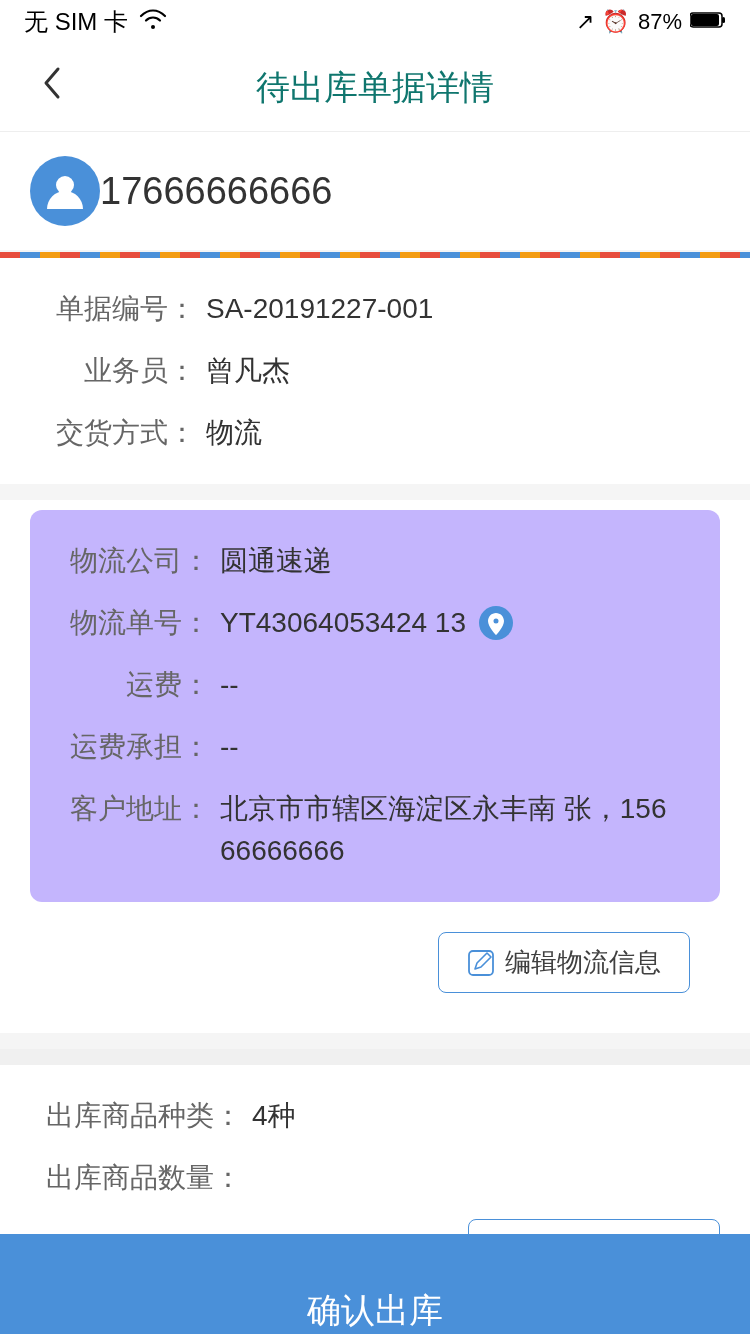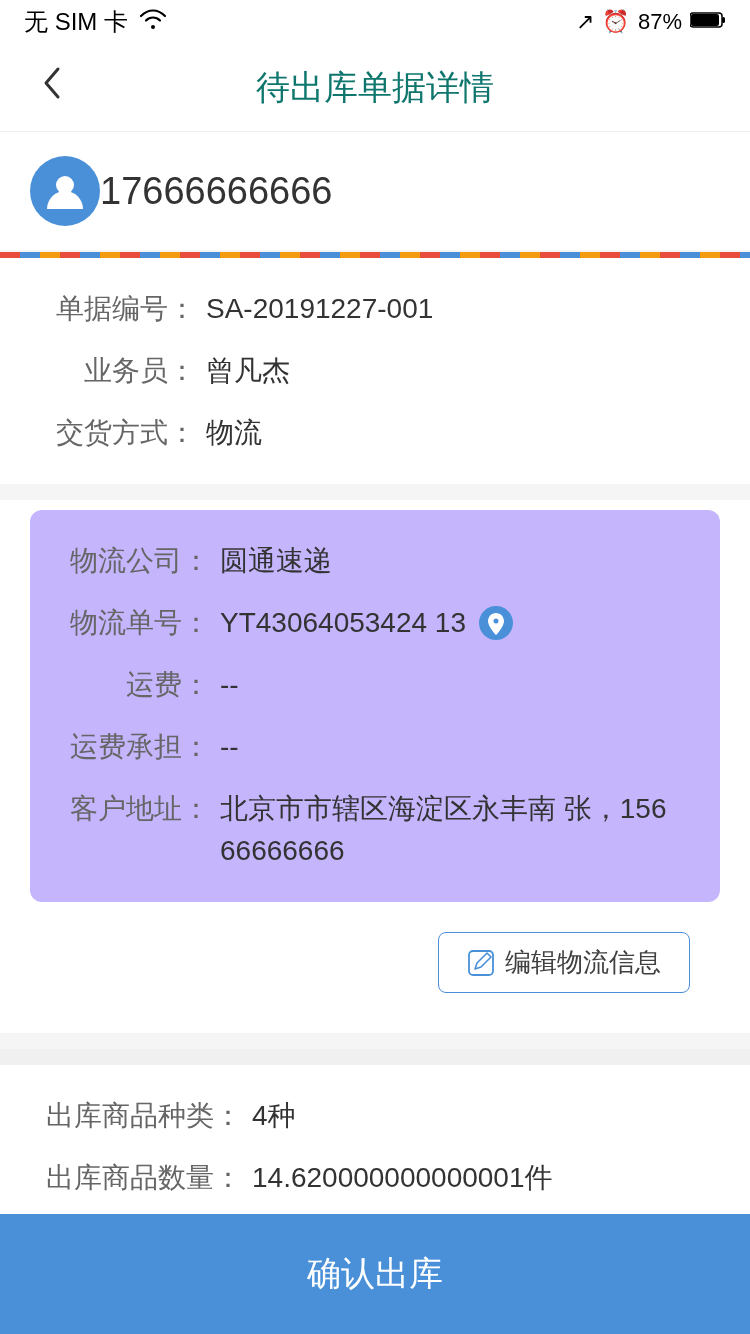--- a/index.html
+++ b/index.html
@@ -216,23 +216,23 @@
       background: #f5f5f5;
       min-height: 200px;
     }
 
     
     .confirm-btn-wrap {
       position: fixed;
       bottom: 0;
       width: 750px;
       background: #4a90d9;
-      height: 120px;
-      display: flex;
-      align-items: center;
+      height: 100px;
+      display: flex;
+      align-items: flex-end;
       justify-content: center;
       cursor: pointer;
     }
     .confirm-btn-text {
       color: #fff;
       font-size: 34px;
       font-weight: 500;
     }
 
     .page-content {
@@ -350,21 +350,20 @@
 
   <div class="section-divider"></div>
 
   <div class="goods-section">
     <div class="info-row">
       <span class="info-label">出库商品种类：</span>
       <span class="info-value">4种</span>
     </div>
     <div class="info-row">
       <span class="info-label" style="min-width:200px;">出库商品数量：</span>
-      <span class="info-value">14.620000000000001件</span>
     </div>
 
     <div class="view-detail-wrap">
       <button class="view-detail-btn">
         <svg width="28" height="28" viewBox="0 0 28 28" fill="none">
           <rect x="4" y="4" width="20" height="20" rx="2" stroke="#4a90d9" stroke-width="1.8" fill="none"></rect>
           <line x1="8" y1="10" x2="20" y2="10" stroke="#4a90d9" stroke-width="1.6"></line>
           <line x1="8" y1="14" x2="20" y2="14" stroke="#4a90d9" stroke-width="1.6"></line>
           <line x1="8" y1="18" x2="16" y2="18" stroke="#4a90d9" stroke-width="1.6"></line>
         </svg>

